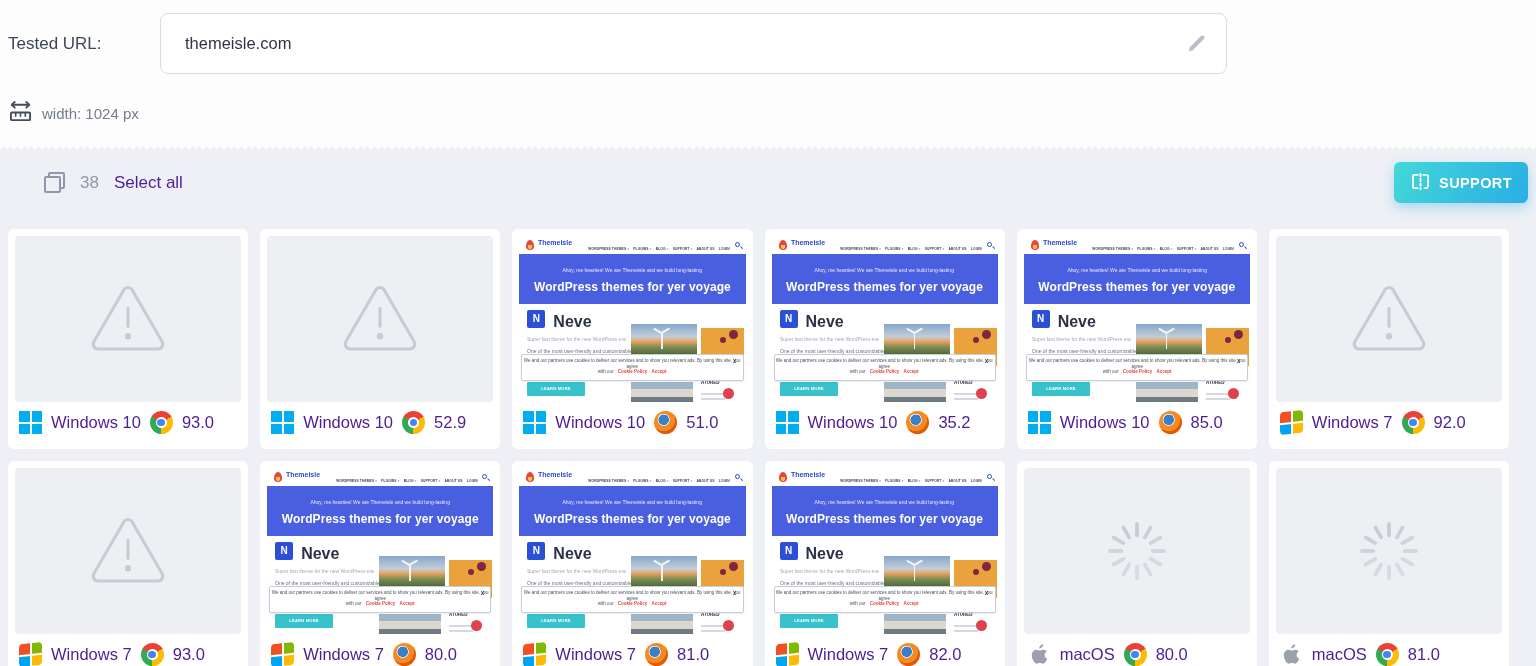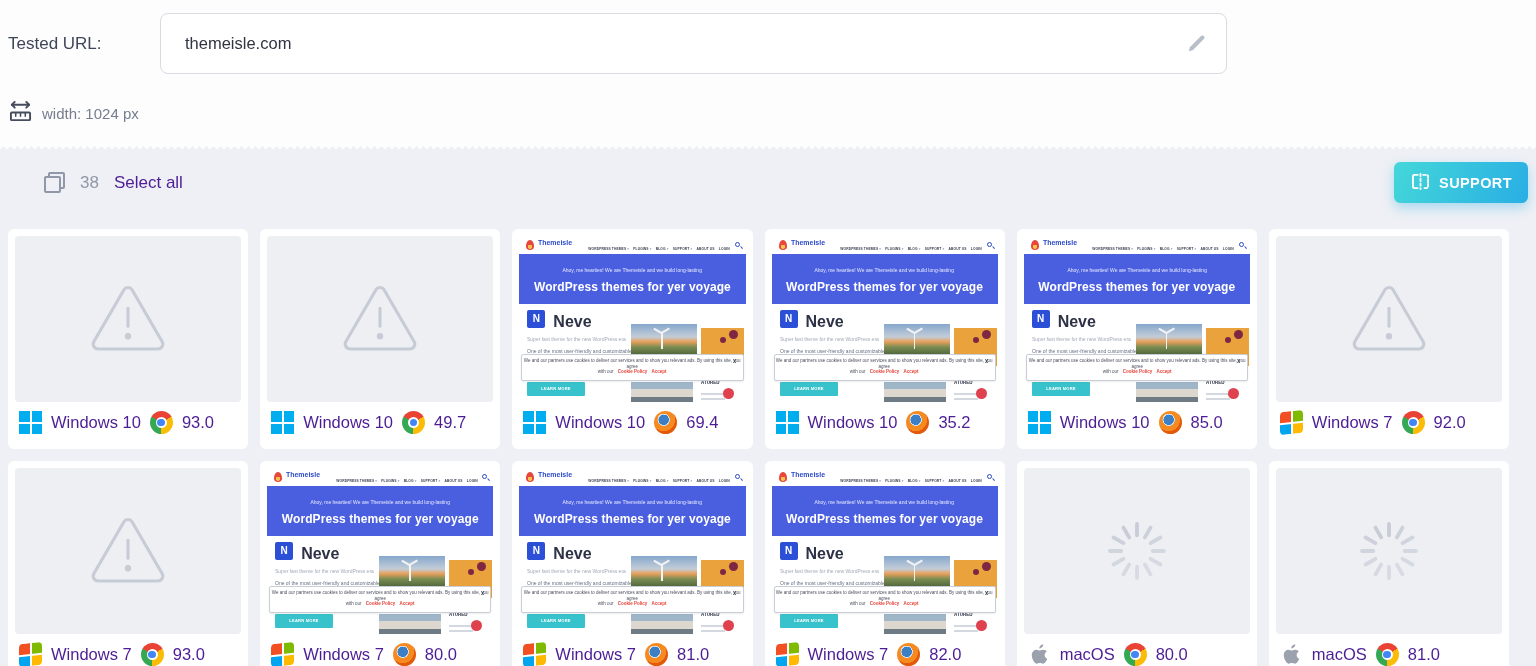--- a/index.html
+++ b/index.html
@@ -232,21 +232,21 @@
         </svg>
       </span>
 
     </div>
     <div class="card-foot">
       <span class="os-icon os-windows">
         
       </span>
       <span class="foot-text">Windows 10</span>
       <span class="browser-icon br-chrome"></span>
-      <span class="foot-text">49.7</span>
+      <span class="foot-text">52.9</span>
     </div>
   </div>
         <div class="card">
     <div class="preview">
 
       <div class="minisite">
         <div class="ms-header">
           <span class="ms-flame"></span>
           <span class="ms-logotext">Themeisle</span>
           <div class="ms-nav">
@@ -307,21 +307,21 @@
         </div>
       </div>
 
     </div>
     <div class="card-foot">
       <span class="os-icon os-windows">
         
       </span>
       <span class="foot-text">Windows 10</span>
       <span class="browser-icon br-firefox"></span>
-      <span class="foot-text">69.4</span>
+      <span class="foot-text">51.0</span>
     </div>
   </div>
         <div class="card">
     <div class="preview">
 
       <div class="minisite">
         <div class="ms-header">
           <span class="ms-flame"></span>
           <span class="ms-logotext">Themeisle</span>
           <div class="ms-nav">

